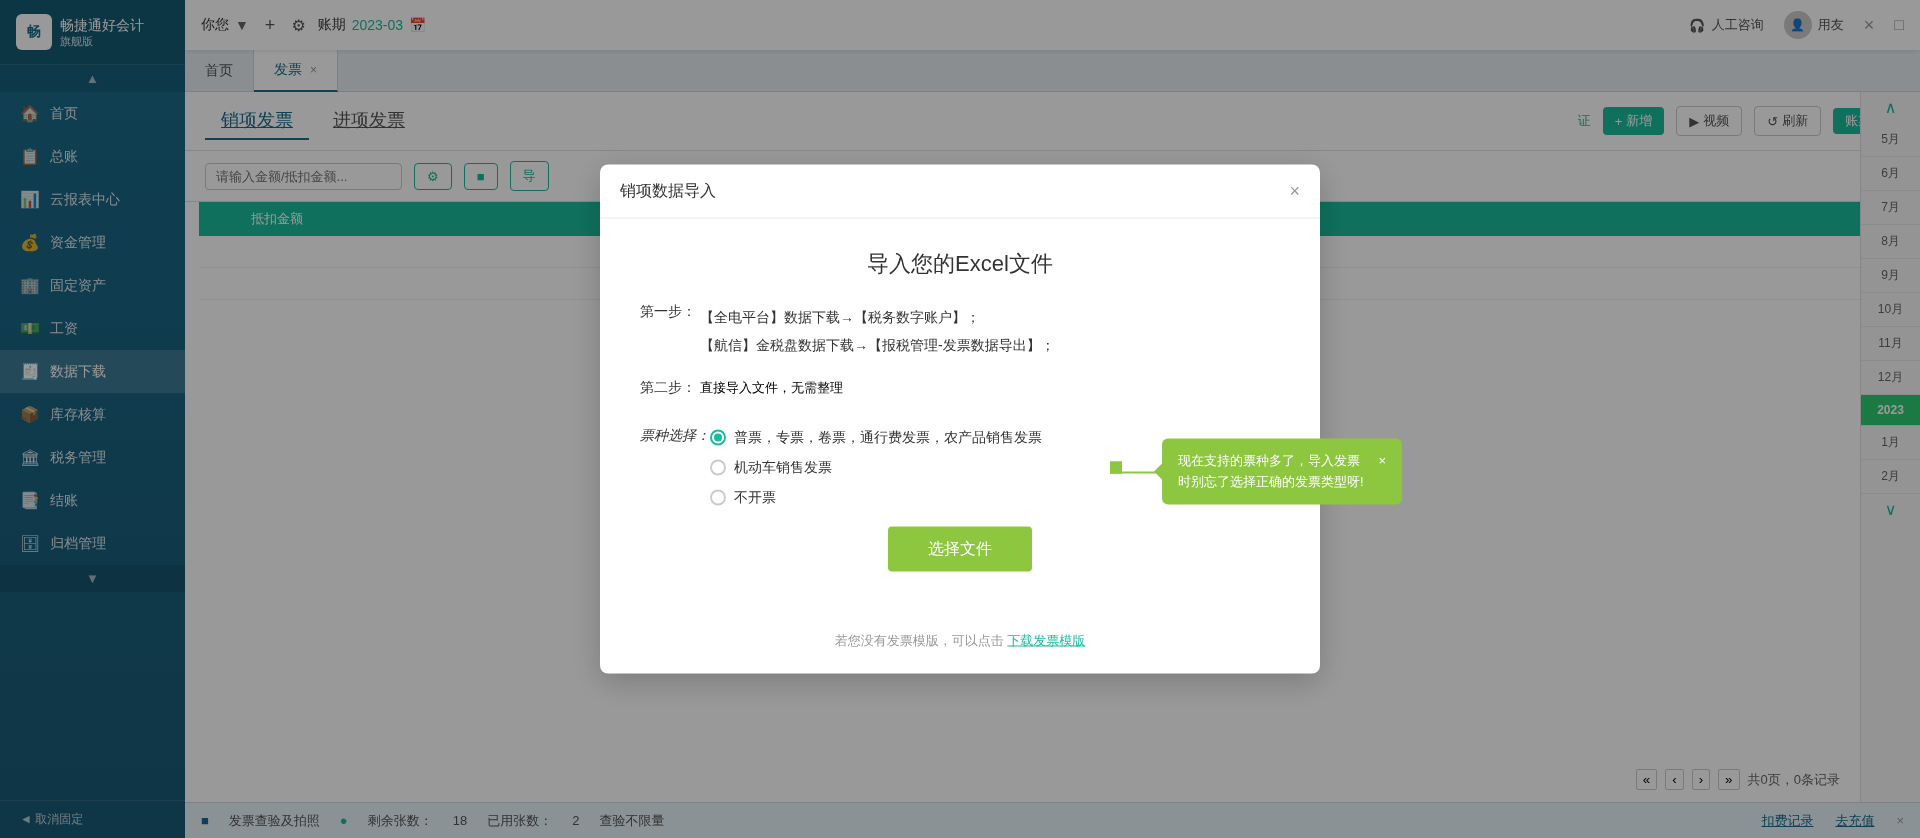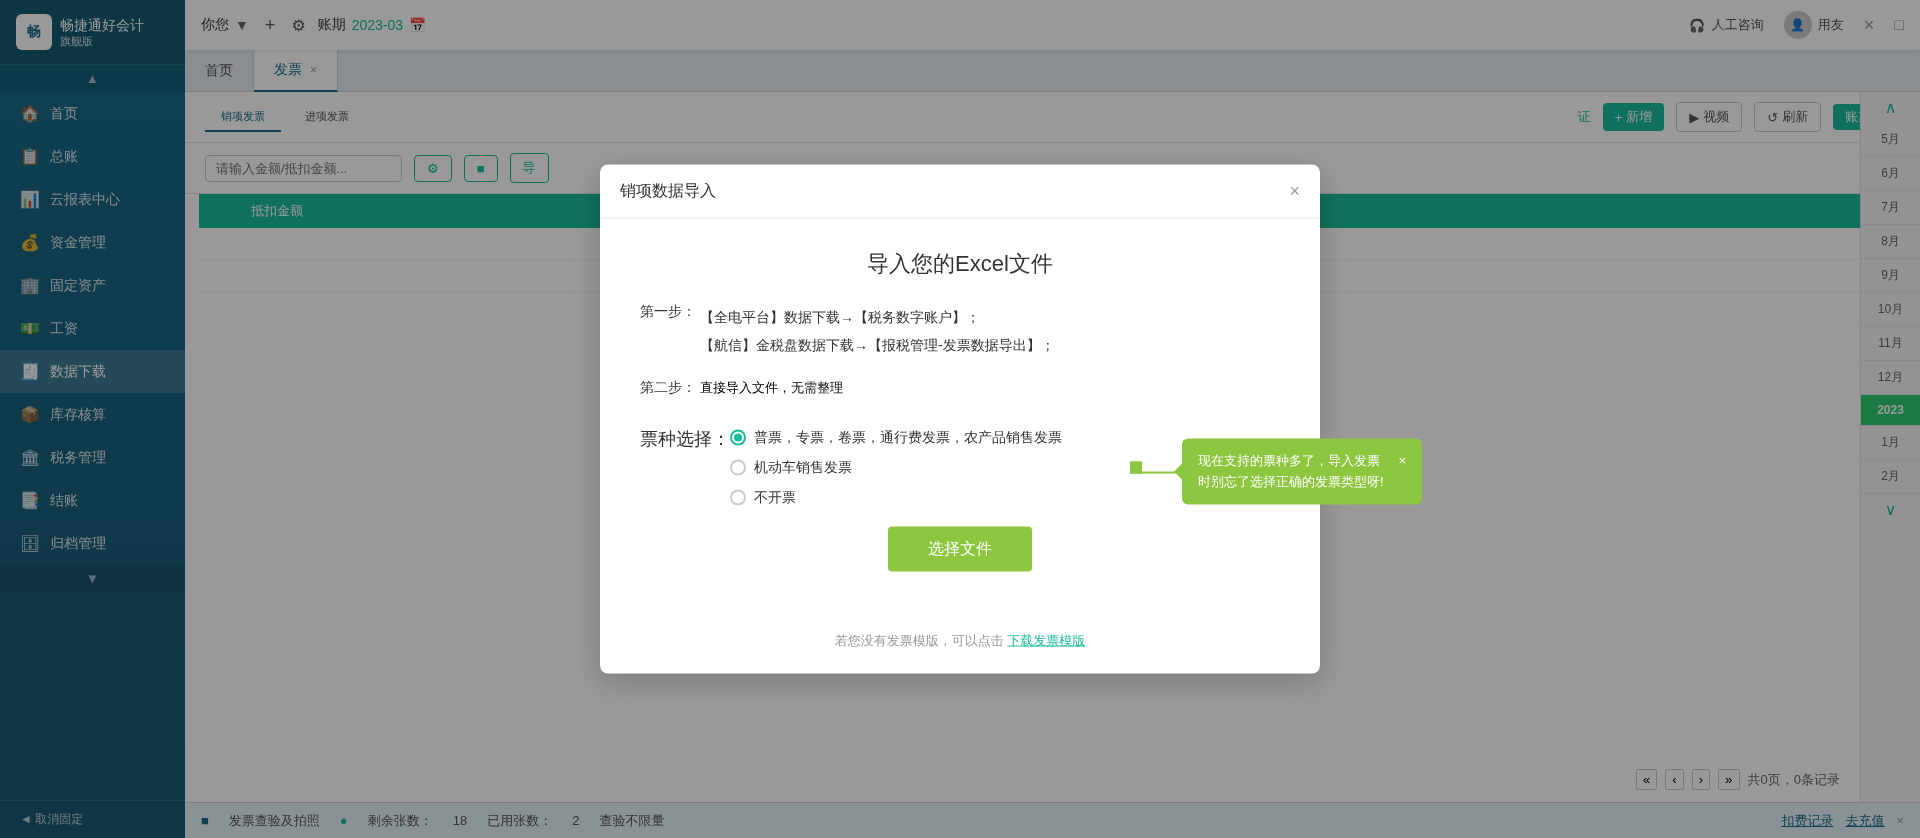--- a/index.html
+++ b/index.html
@@ -75,22 +75,22 @@
 
     
     .page-content { background: #fff; padding: 0; height: calc(100% - 42px); position: relative; }
 
     
     .sub-tab-bar {
       display: flex; align-items: center; padding: 10px 20px; border-bottom: 1px solid #e0e0e0;
       background: #fff;
     }
     .sub-tab {
-      padding: 6px 16px; color: #555; cursor: pointer; font-size: 11px;
-      border-bottom: 2px solid transparent; margin-right: 8px;
+      padding: 6px 16px; color: #555; cursor: pointer; font-size: 18px;
+      border-bottom: 2px solid transparent; margin-right: 8px; text-decoration: underline;
     }
     .sub-tab.active { color: #1a6b8a; border-bottom-color: #1a6b8a; font-weight: 500; }
 
     
     .toolbar {
       display: flex; align-items: center; padding: 10px 20px; gap: 12px;
       background: #fff; border-bottom: 1px solid #e0e0e0;
     }
     .search-input {
       border: 1px solid #ccc; border-radius: 4px; padding: 5px 10px;
@@ -160,21 +160,21 @@
     .note { color: #1abc9c; font-size: 13px; }
     .radio-group { display: flex; flex-direction: column; gap: 12px; margin-top: 4px; }
     .radio-item { display: flex; align-items: center; gap: 8px; font-size: 14px; color: #333; cursor: pointer; }
     .radio-circle {
       width: 16px; height: 16px; border-radius: 50%; border: 2px solid #ccc;
       display: flex; align-items: center; justify-content: center; flex-shrink: 0;
     }
     .radio-circle.checked { border-color: #1abc9c; }
     .radio-dot { width: 8px; height: 8px; border-radius: 50%; background: #1abc9c; }
     .ticket-selection { display: flex; align-items: flex-start; margin-bottom: 20px; }
-    .ticket-label { min-width: 70px; font-size: 18px; color: #333; padding-top: 2px; }
+    .ticket-label { min-width: 70px; font-size: 14px; color: #333; padding-top: 2px; font-style: italic; }
     .select-file-btn {
       display: block; margin: 20px auto; padding: 12px 40px;
       background: #8dc63f; color: #fff; border: none; border-radius: 4px;
       font-size: 16px; cursor: pointer; font-family: inherit;
     }
     .dialog-footer { text-align: center; padding: 10px 40px 24px; color: #999; font-size: 13px; }
 
     
     .tooltip-bubble {
       position: absolute; right: -300px; top: 10px;
@@ -191,21 +191,21 @@
       background: #8dc63f;
     }
 
     
     .status-bar {
       position: fixed; left: 185px; bottom: 0; right: 0; height: 36px;
       background: #e8f4f8; display: flex; align-items: center; padding: 0 16px;
       gap: 20px; font-size: 13px; color: #555; border-top: 1px solid #ccd9e0;
       z-index: 8;
     }
-    .status-bar-right { margin-left: auto; display: flex; align-items: center; gap: 12px; }
+    .status-bar-right { margin-left: auto; display: flex; align-items: center; gap: 22px; }
     .status-link { color: #1a6b8a; cursor: pointer; text-decoration: underline; }
     .page-btn { border: 1px solid #ccc; background: #fff; padding: 2px 6px; cursor: pointer; border-radius: 2px; }
 
     
     .period-btn {
       background: #1abc9c; color: #fff; border: none; padding: 4px 12px;
       border-radius: 4px; cursor: pointer; font-size: 13px; font-family: inherit;
       display: flex; align-items: center; gap: 4px;
     }
 

